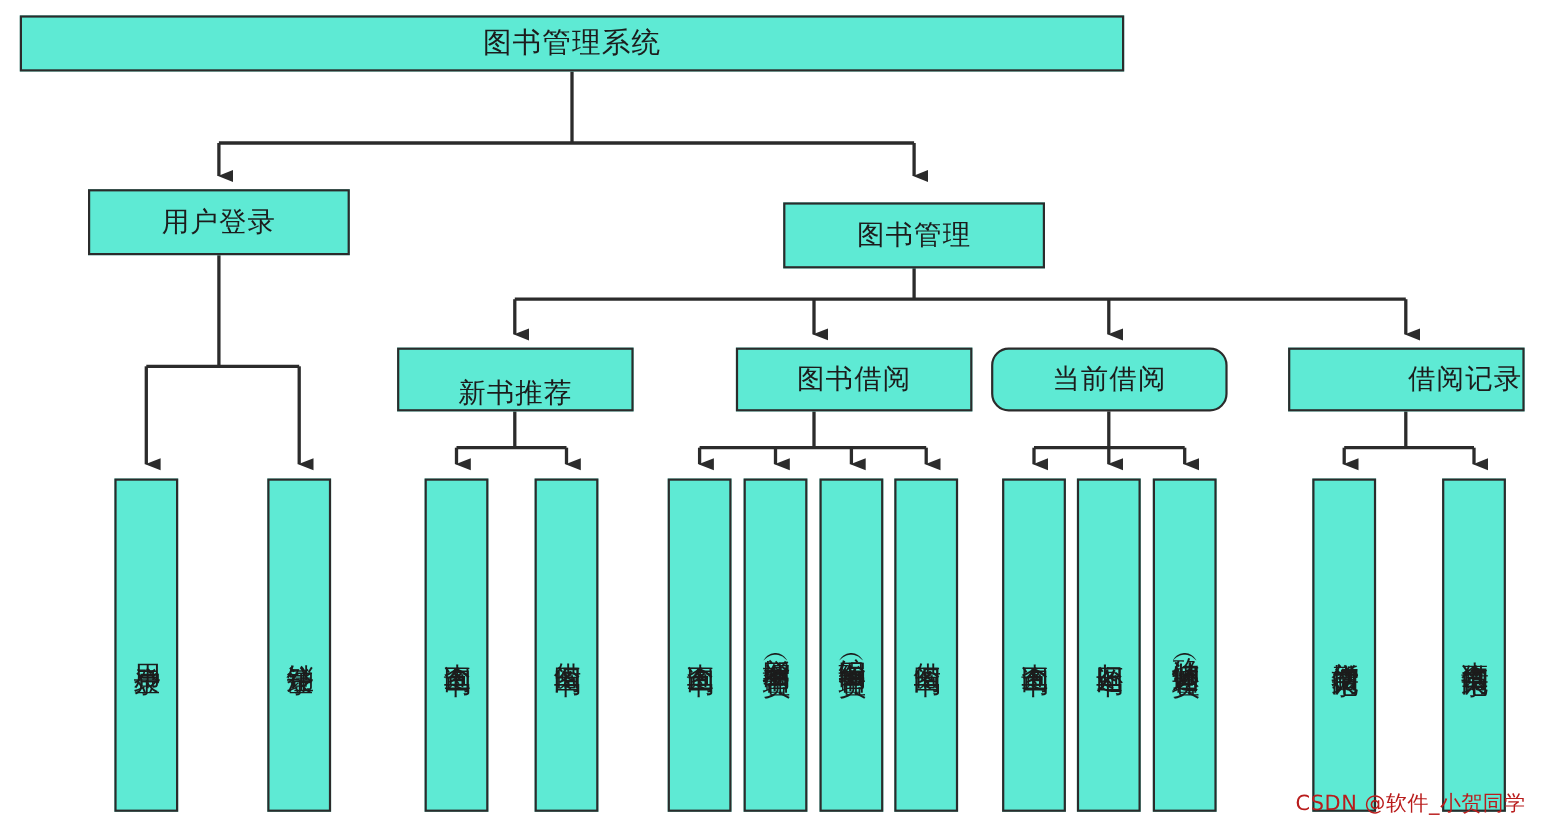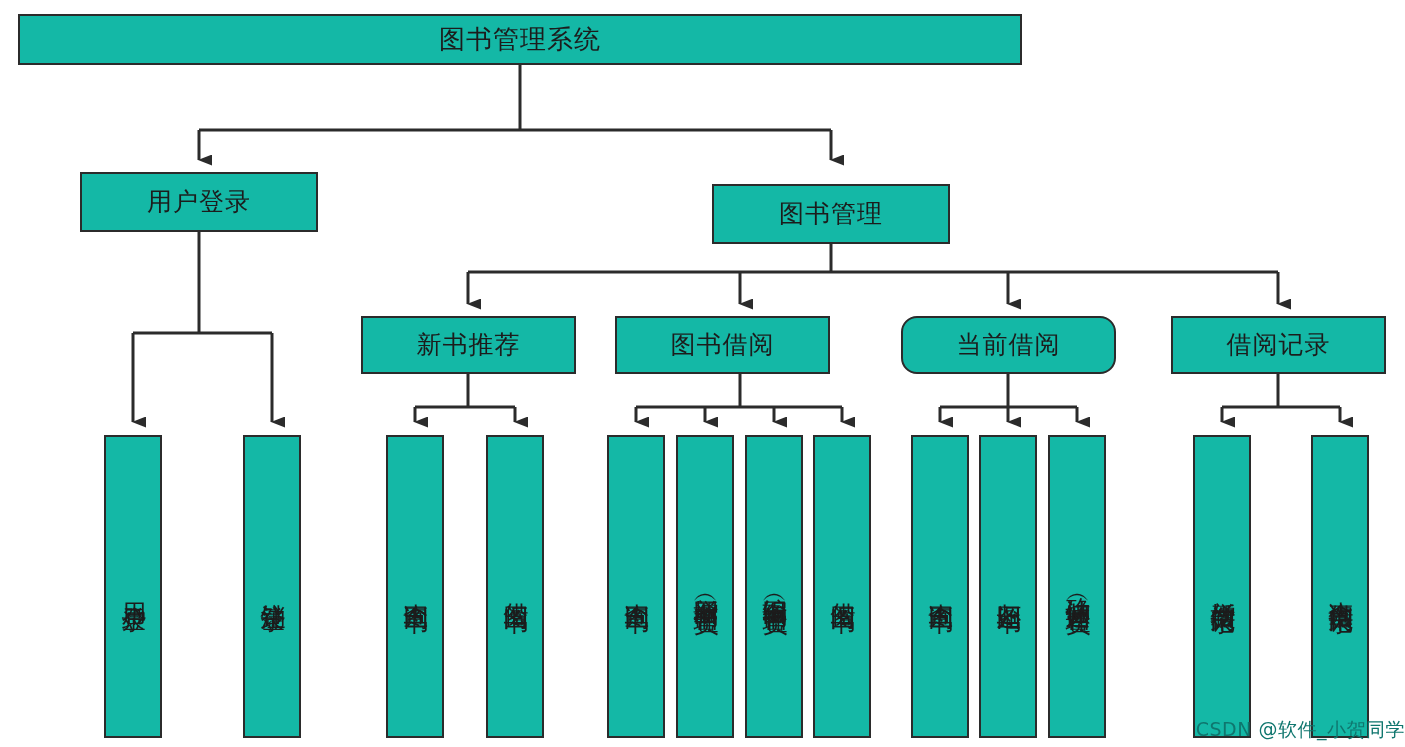--- a/index.html
+++ b/index.html
@@ -22,21 +22,21 @@
     position: absolute;
     left: 0;
     top: 0;
     width: 1405px;
     height: 747px;
   }
   .node {
     position: absolute;
     box-sizing: border-box;
     border: 2.5px solid #2b2b2b;
-    background: #14b8a6;
+    background: #5eead4;
     display: flex;
     align-items: center;
     justify-content: center;
     color: #1c1c1c;
     z-index: 3;
   }
   .node.horiz {
     font-size: 25px;
     letter-spacing: 1px;
     line-height: 1.2;
@@ -54,24 +54,24 @@
     align-items: center;
     justify-content: center;
   }
   .node.vert > span {
     writing-mode: vertical-rl;
     text-orientation: upright;
     white-space: nowrap;
   }
   .watermark {
     position: absolute;
-    right: 0;
+    right: 18px;
     bottom: 4px;
     font-size: 19px;
-    color: #0f766e;
+    color: #b91c1c;
     letter-spacing: 0.5px;
     z-index: 5;
     white-space: nowrap;
   }
 </style>
 </head>
 <body>
 
 <div id="canvas">
 
@@ -129,30 +129,30 @@
     <span>图书管理系统</span>
   </div>
 
   <div class="node horiz" style="left:80px; top:172px; width:238px; height:60px;">
     <span>用户登录</span>
   </div>
   <div class="node horiz" style="left:712px; top:184px; width:238px; height:60px;">
     <span>图书管理</span>
   </div>
 
-  <div class="node horiz" style="left:361px; top:316px; width:215px; height:58px;">
+  <div class="node horiz" style="left:361px; top:316px; width:215px; height:58px;align-items:flex-end;">
     <span>新书推荐</span>
   </div>
-  <div class="node horiz" style="left:615px; top:316px; width:215px; height:58px;justify-content:center;">
+  <div class="node horiz" style="left:669px; top:316px; width:215px; height:58px;justify-content:center;">
     <span>图书借阅</span>
   </div>
   <div class="node horiz" style="left:901px; top:316px; width:215px; height:58px;border-radius:16px;">
     <span>当前借阅</span>
   </div>
-  <div class="node horiz" style="left:1171px; top:316px; width:215px; height:58px;">
+  <div class="node horiz" style="left:1171px; top:316px; width:215px; height:58px;justify-content:flex-end;">
     <span>借阅记录</span>
   </div>
 
   <div class="node vert" style="left:104px; top:435px; width:58px; height:303px;">
     <span>用户登录</span>
   </div>
   <div class="node vert" style="left:243px; top:435px; width:58px; height:303px;">
     <span>注销登录</span>
   </div>
 

